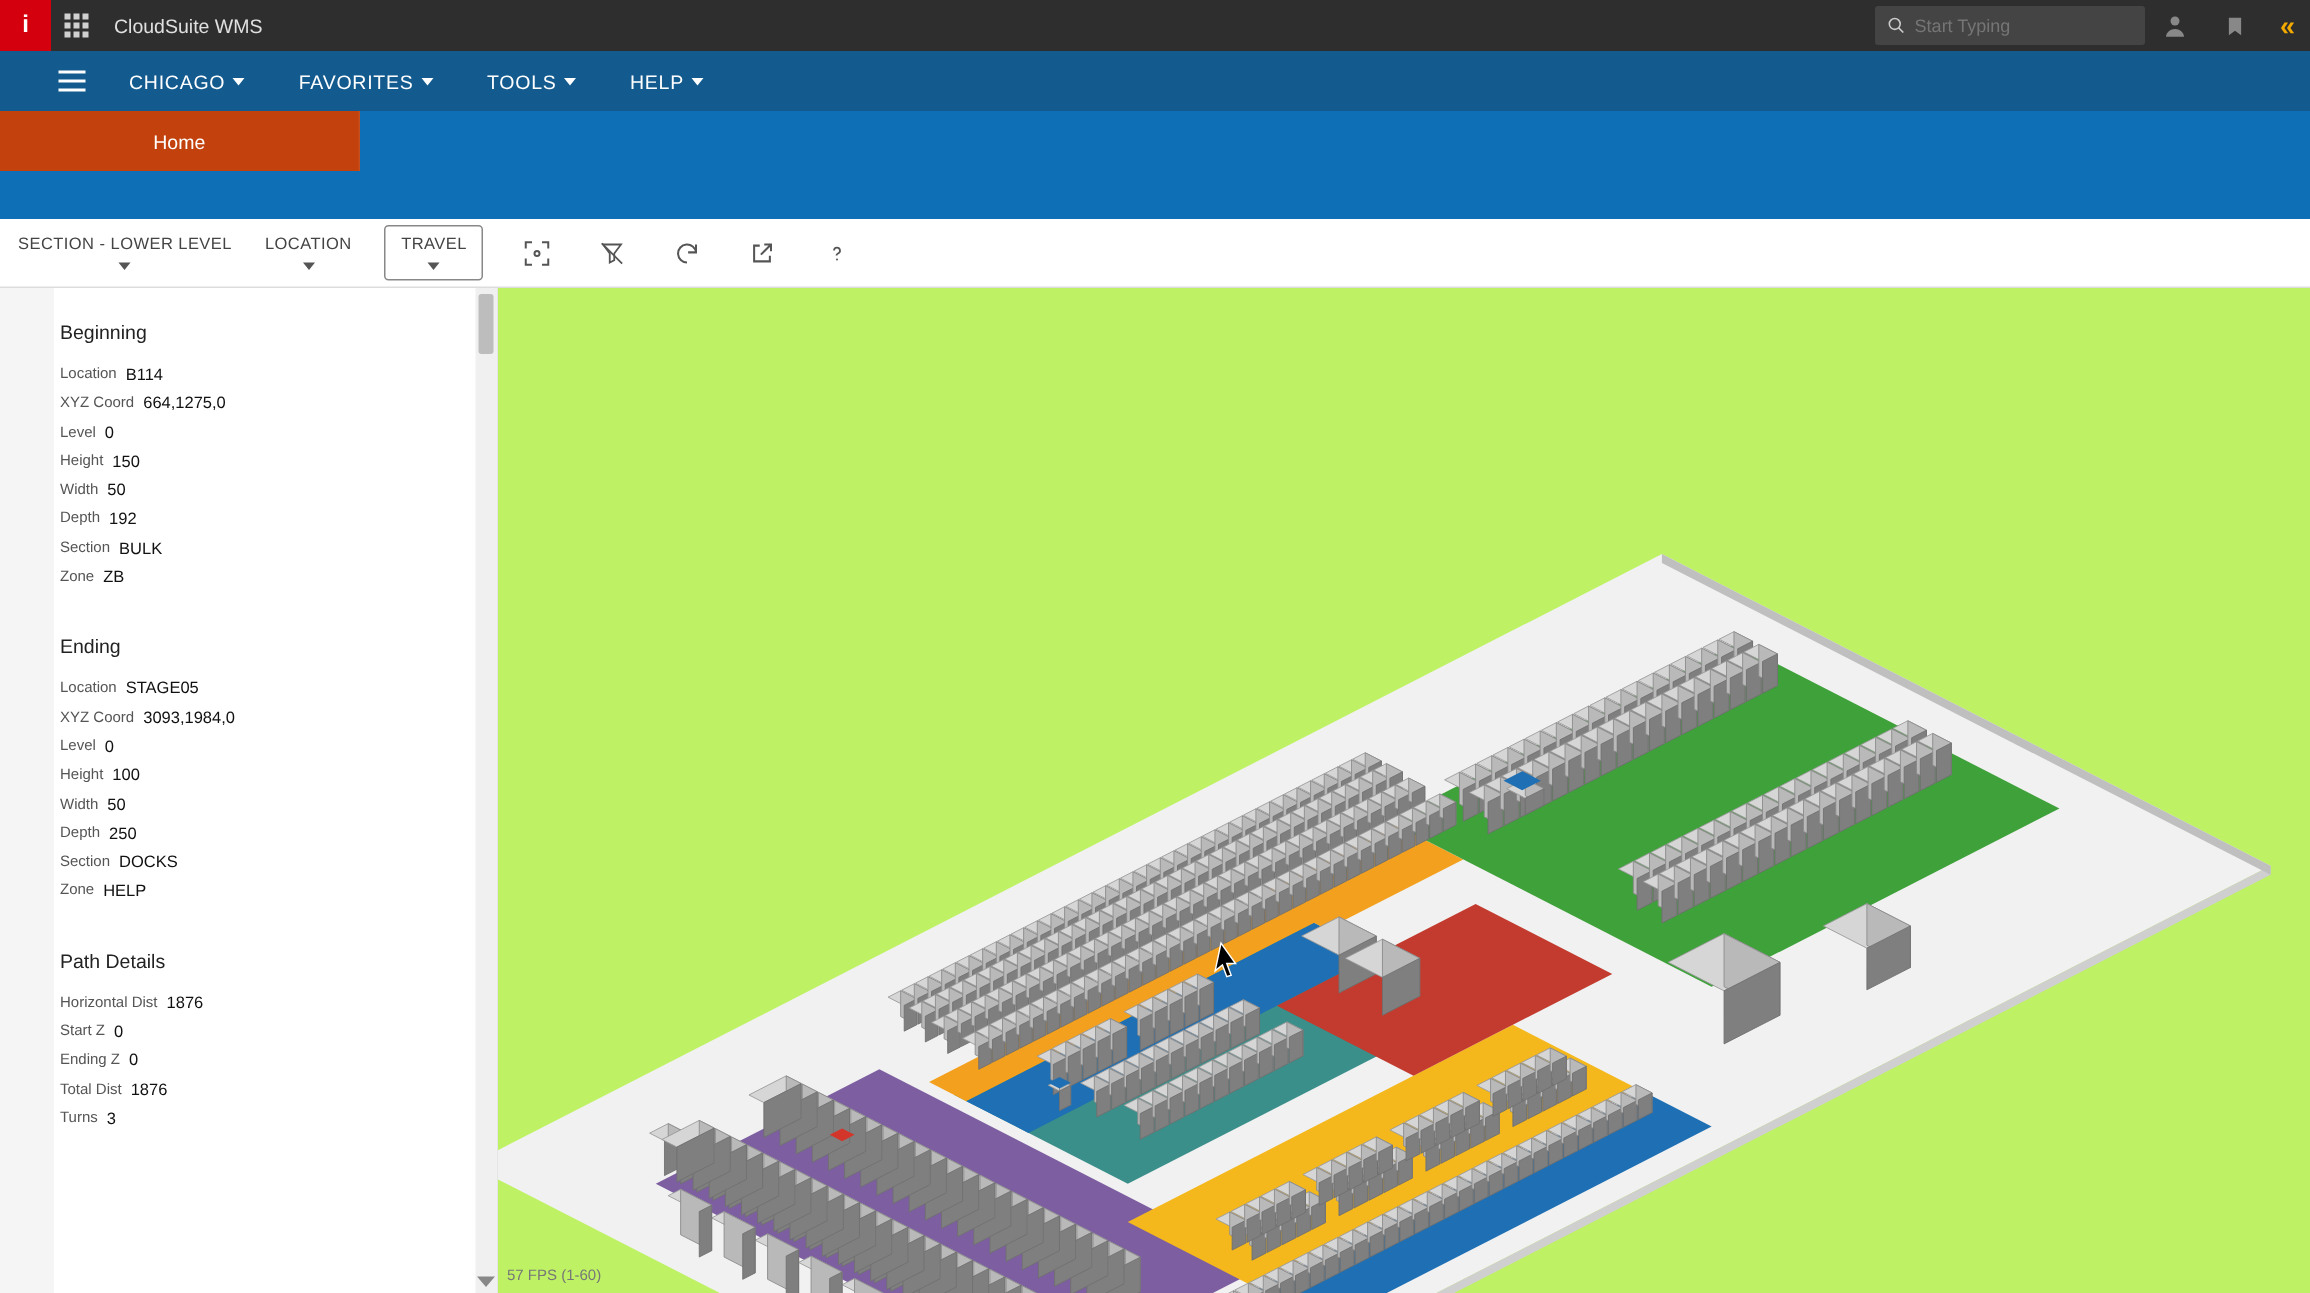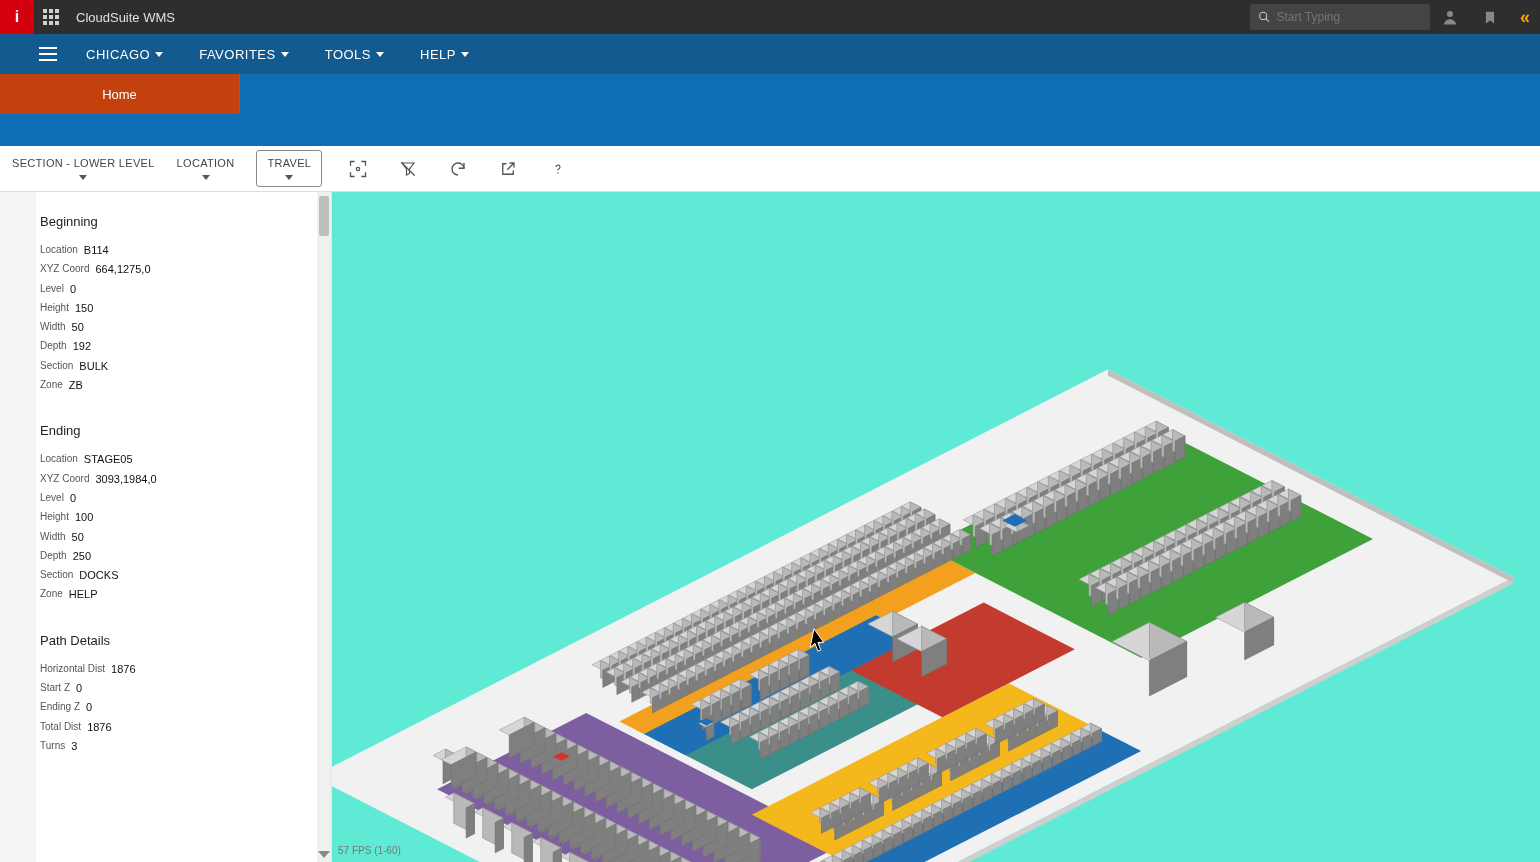--- a/index.html
+++ b/index.html
@@ -49,21 +49,21 @@
 .sidepanel .scroll { position:absolute; right:0; top:0; bottom:0; width:14px; background:#f0f0f0; }
 .sidepanel .scroll .thumb-t { position:absolute; top:4px; left:2px; right:2px; height:40px; background:#bdbdbd; border-radius:2px; }
 .sidepanel .scroll .thumb-b { position:absolute; bottom:4px; left:1px; width:0; height:0; border-left:6px solid transparent; border-right:6px solid transparent; border-top:7px solid #888; }
 .sidepanel .content { padding: 14px 10px 14px 4px; font-size:11px; color:#222; }
 .sidepanel h4 { font-size:13px; font-weight:normal; color:#222; margin: 8px 0 14px 0; }
 .sidepanel .row { display:flex; gap:6px; margin-bottom:5px; line-height:1.3; }
 .sidepanel .row .lbl { color:#555; font-size:10px; }
 .sidepanel .row .val { color:#111; font-size:11px; }
 .sidepanel .section-gap { height:18px; }
 
-.canvas-wrap { flex:1; background:#5eead4; position:relative; }
+.canvas-wrap { flex:1; background:#bef264; position:relative; }
 .canvas-wrap svg { width:100%; height:100%; }
 .fps { position:absolute; left:6px; bottom:6px; font-size:10px; color:#777; }
 
 </style>
 </head>
 <body>
 
 <div class="topbar">
   <div class="logo">i</div>
   <div class="apps">

